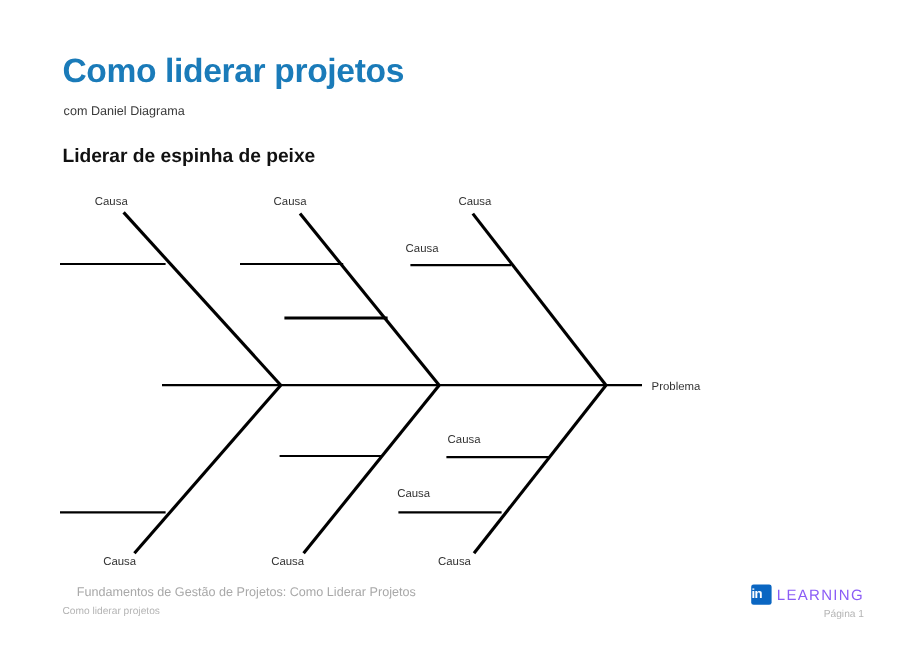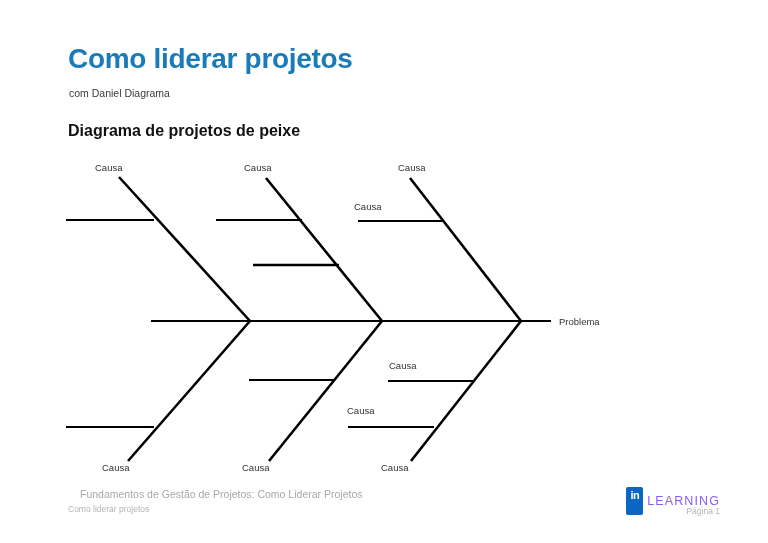--- a/index.html
+++ b/index.html
@@ -11,21 +11,20 @@
     width: 768px;
     height: 543px;
     position: relative;
     font-family: "Liberation Sans", sans-serif;
     overflow: hidden;
   }
   .slide {
     position: absolute;
     inset: 0;
     background: #ffffff;
-    margin-left: 16px;
   }
   .title {
     position: absolute;
     left: 52px;
     top: 43px;
     font-size: 28px;
     font-weight: bold;
     color: #1a7bb9;
     letter-spacing: -0.3px;
     white-space: nowrap;
@@ -80,27 +79,26 @@
   .brand {
     position: absolute;
     right: 48px;
     top: 487px;
     display: flex;
     align-items: center;
     gap: 4px;
   }
   .in-badge {
     width: 17px;
-    height: 28px;
+    height: 17px;
     background: #0a66c2;
     color: #ffffff;
     font-size: 11px;
     font-weight: bold;
     line-height: 17px;
-    text-align: center;
     border-radius: 2px;
     letter-spacing: -0.5px;
     font-family: "Liberation Sans", sans-serif;
   }
   .brand-word {
     font-size: 12.5px;
     color: #8b5cf6;
     letter-spacing: 1.1px;
     font-family: "Liberation Sans", sans-serif;
   }
@@ -119,21 +117,21 @@
     fill: #333333;
   }
 </style>
 </head>
 <body>
 
 <div class="slide">
 
   <div class="title">Como liderar projetos</div>
   <div class="subtitle">com Daniel Diagrama</div>
-  <div class="section-heading">Diagrama de projetos de peixe</div>
+  <div class="section-heading">Liderar de espinha de peixe</div>
 
   <div class="diagram">
     <svg width="768" height="543" viewBox="0 0 768 543" xmlns="http://www.w3.org/2000/svg">
       <g stroke="#000000" fill="none" stroke-linecap="butt">
 
         <line x1="135" y1="321" x2="535" y2="321" stroke-width="1.9"></line>
 
         <line x1="103" y1="177" x2="234" y2="321" stroke-width="2.6"></line>
         <line x1="50" y1="220" x2="138" y2="220" stroke-width="1.8"></line>
 

